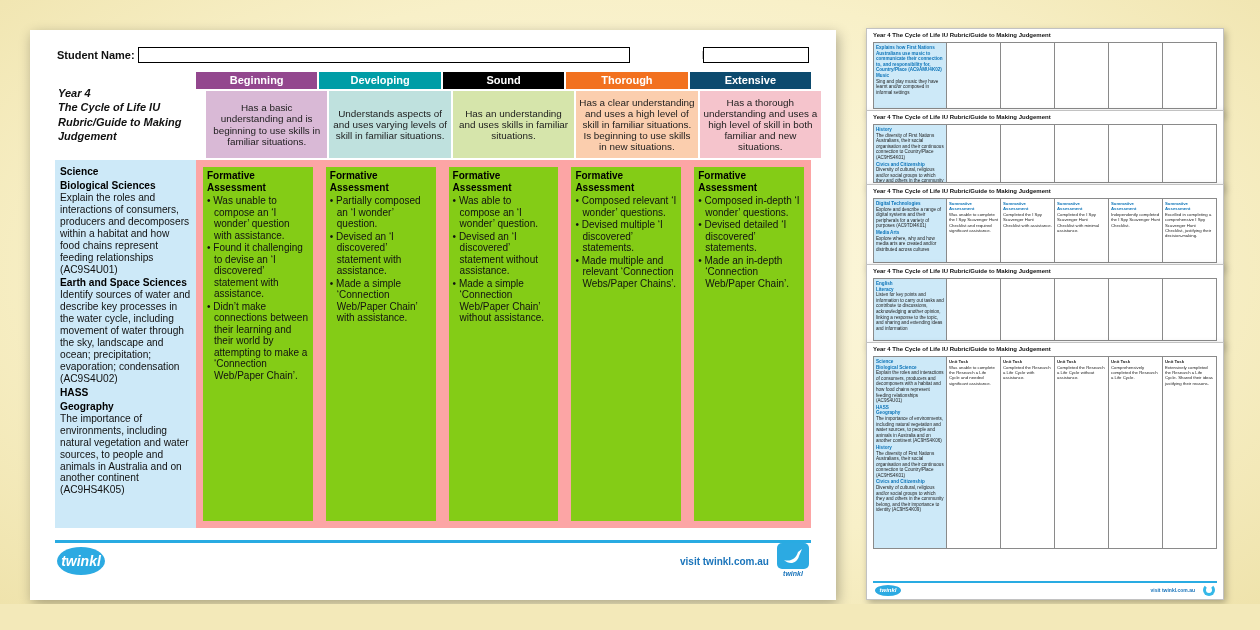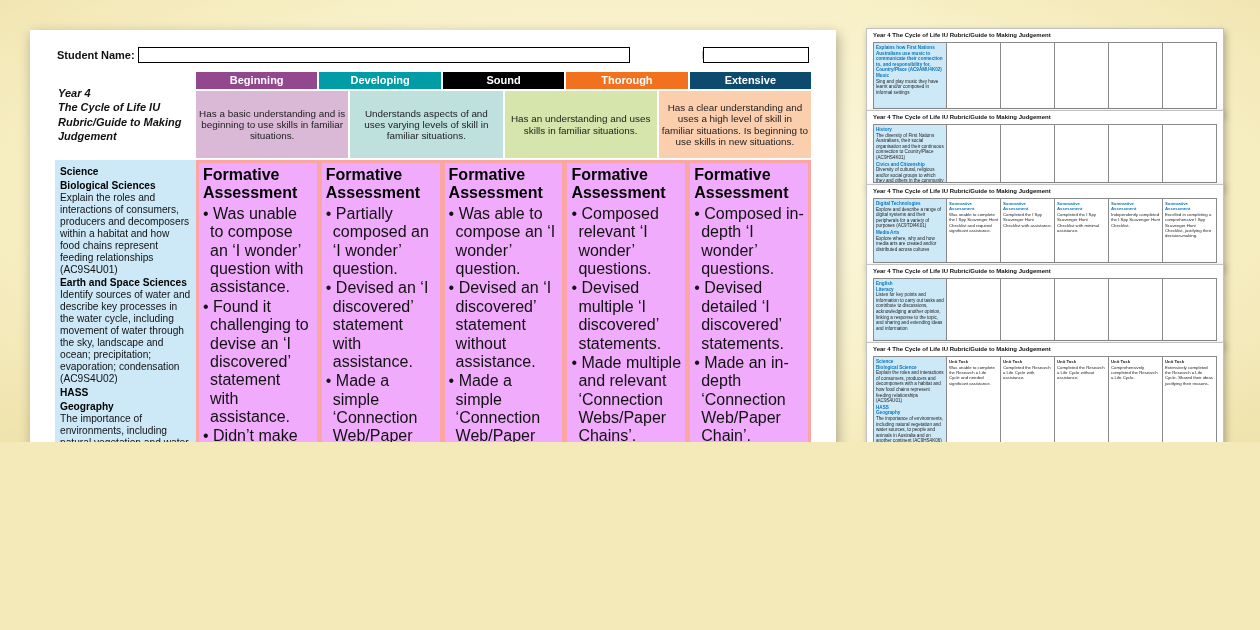--- a/index.html
+++ b/index.html
@@ -2,21 +2,21 @@
 <html><head>
 <meta charset="utf-8">
 <style>
   * { box-sizing: border-box; margin: 0; padding: 0; }
   body {
     font-family: "Liberation Sans", sans-serif;
     background: #f3e9b9;
     width: 1260px; height: 630px; overflow: hidden;
   }
   #canvas {
-    position: relative; width: 1260px; height: 442px;
+    position: relative; width: 1260px; height: 604px;
     background: radial-gradient(ellipse at 50% 45%, #fdf8e0 0%, #f8f0c8 60%, #efe3ac 100%);
     overflow: hidden;
   }
   
   #main-page {
     position: absolute; left: 30px; top: 30px; width: 806px; height: 570px;
     background: #fff; box-shadow: 2px 4px 12px rgba(0,0,0,0.30);
   }
   .lbl { position: absolute; font-size: 11px; font-weight: bold; color: #111; }
   .lbl-name { left: 27px; top: 19px; }
@@ -27,34 +27,34 @@
 
   .rubric { position: absolute; left: 25px; top: 42px; width: 756px; height: 456px; }
   .unit-title { position: absolute; left: 3px; top: 14px; width: 134px;
     font-size: 11px; font-weight: bold; line-height: 1.3; color: #111; font-style: italic; }
 
   .bands { position: absolute; left: 141px; top: 0; width: 615px; height: 17px; display: flex; }
   .band { flex: 1; color: #fff; font-weight: bold; font-size: 11px; text-align: center;
     line-height: 17px; border-left: 2px solid #fff; overflow: hidden; }
   .band:first-child { border-left: none; }
 
-  .descs { position: absolute; left: 141px; top: 19px; width: 615px; height: 67px; display: flex; }
+  .descs { position: absolute; left: 151px; top: 19px; width: 615px; height: 67px; display: flex; }
   .desc { flex: 1; font-size: 9.9px; line-height: 1.12; color: #1c1c1c; text-align: center;
     padding: 2px 3px; border-left: 2px solid #fff; display: flex; align-items: center;
     justify-content: center; overflow: hidden; }
   .desc:first-child { border-left: none; }
 
   .sidebar { position: absolute; left: 0; top: 88px; width: 141px; height: 368px;
     background: #cde9f8; padding: 4px 5px; font-size: 10.2px; line-height: 1.17; overflow: hidden; }
   .crit-h { font-weight: bold; color: #000; margin-top: 2px; }
   .crit-p { color: #111; margin-bottom: 2px; }
 
   .cols { position: absolute; left: 141px; top: 88px; width: 615px; height: 368px; display: flex; }
-  .col { flex: 1; border: 3px solid #fca5a5; margin-left: -1px; background: #f0abfc;
-    padding: 3px 4px; font-size: 16px; line-height: 1.15; overflow: hidden; }
+  .col { flex: 1; border: 7px solid #fca5a5; margin-left: -1px; background: #84cc16;
+    padding: 3px 4px; font-size: 10px; line-height: 1.15; overflow: hidden; }
   .col:first-child { margin-left: 0; }
   .col-h { font-weight: bold; margin-bottom: 2px; }
   .col ul { list-style: none; }
   .col li { padding-left: 7px; text-indent: -7px; margin-bottom: 1px; color: #111; }
   .col li::before { content: "• "; }
 
   .footer-line { position: absolute; left: 25px; top: 510px; width: 756px; height: 3px; background: #29abe2; }
   .twinkl-oval { position: absolute; left: 27px; top: 517px; width: 48px; height: 28px;
     background: #2caae2; border-radius: 50%; color: #fff; text-align: center; line-height: 28px;
     font-style: italic; font-weight: bold; font-size: 14px; }
@@ -115,20 +115,21 @@
         <div class="band" style="background: #000000;">Sound</div>
         <div class="band" style="background: rgb(242, 113, 31);">Thorough</div>
         <div class="band" style="background: #0c4a6e;">Extensive</div>
       </div>
 
       <div class="descs">
         <div class="desc" style="background: rgb(217, 185, 214);">Has a basic understanding and is beginning to use skills in familiar situations.</div>
         <div class="desc" style="background: rgb(191, 225, 222);">Understands aspects of and uses varying levels of skill in familiar situations.</div>
         <div class="desc" style="background: rgb(214, 229, 171);">Has an understanding and uses skills in familiar situations.</div>
         <div class="desc" style="background: rgb(251, 206, 174);">Has a clear understanding and uses a high level of skill in familiar situations. Is beginning to use skills in new situations.</div>
+        <div class="desc" style="background: rgb(245, 196, 204);">Has a thorough understanding and uses a high level of skill in both familiar and new situations.</div>
       </div>
 
       <div class="sidebar">
         <div class="crit-h">Science</div>
         <div class="crit-h">Biological Sciences</div>
         <div class="crit-p">Explain the roles and interactions of consumers, producers and decomposers within a habitat and how food chains represent feeding relationships (AC9S4U01)</div>
         <div class="crit-h">Earth and Space Sciences</div>
         <div class="crit-p">Identify sources of water and describe key processes in the water cycle, including movement of water through the sky, landscape and ocean; precipitation; evaporation; condensation (AC9S4U02)</div>
         <div class="crit-h">HASS</div>
         <div class="crit-h">Geography</div>

